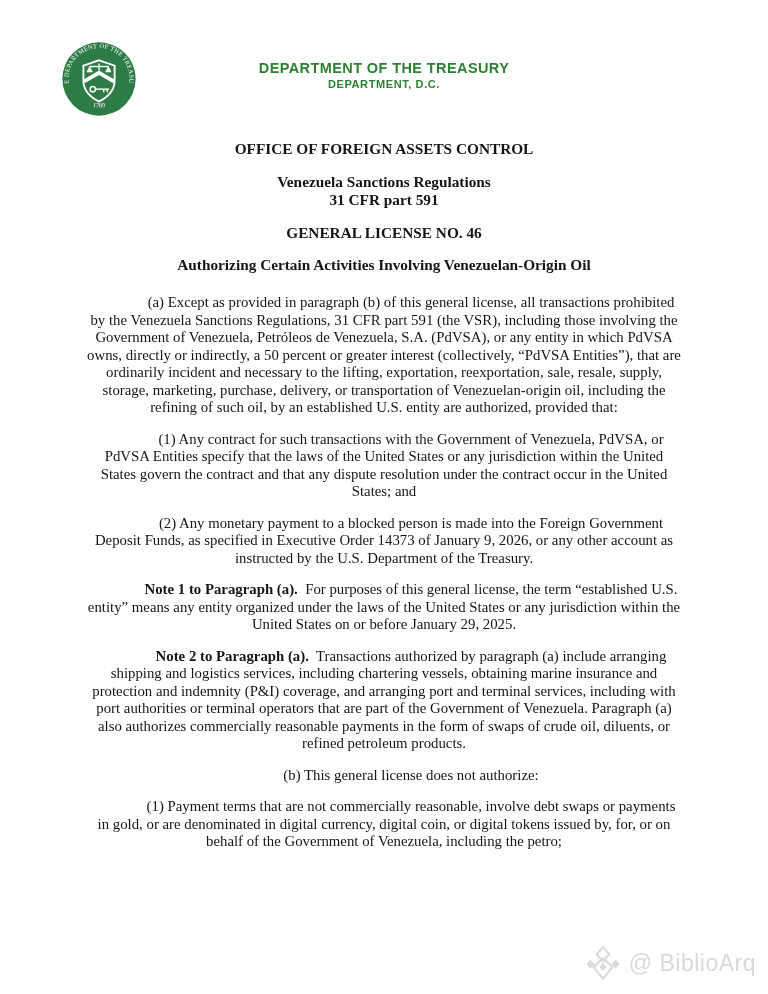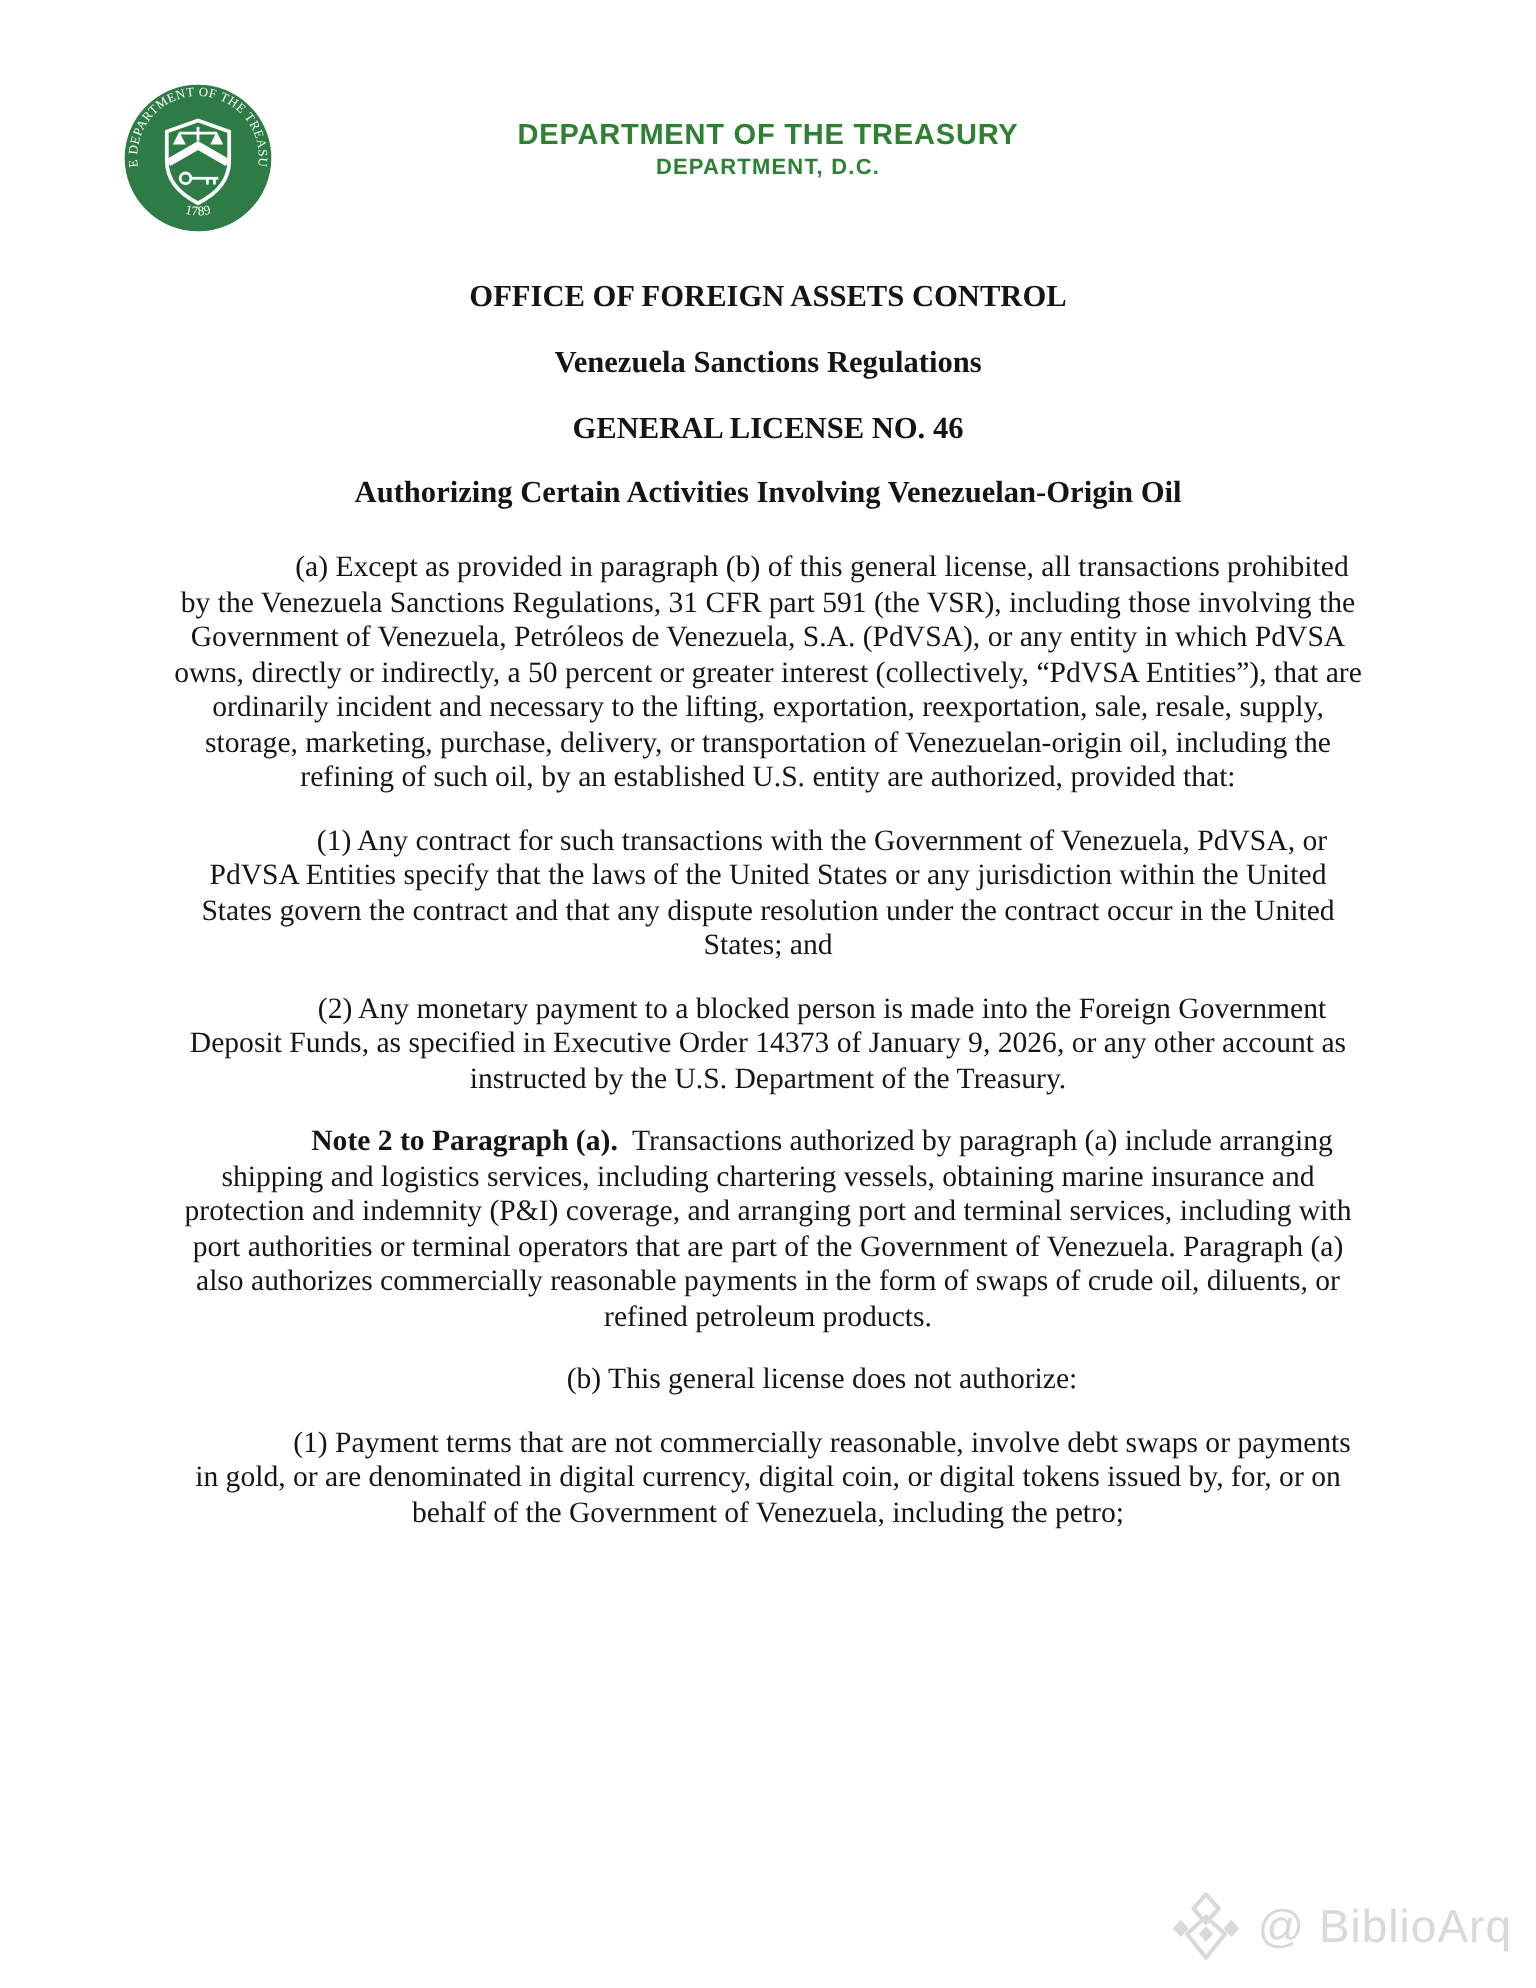--- a/index.html
+++ b/index.html
@@ -102,27 +102,29 @@
 
   <div class="agency">
     <div class="agency-name">DEPARTMENT OF THE TREASURY</div>
     <div class="agency-loc">DEPARTMENT, D.C.</div>
   </div>
 
   <main class="content">
     <div class="title-block">
       <p class="t-office">OFFICE OF FOREIGN ASSETS CONTROL</p>
       <p class="t-reg">Venezuela Sanctions Regulations</p>
+      <p class="t-cfr">31 CFR part 591</p>
       <p class="t-lic">GENERAL LICENSE NO. 46</p>
       <p class="t-sub">Authorizing Certain Activities Involving Venezuelan-Origin Oil</p>
     </div>
     <div class="doc-body">
         <p class="doc-para">(a) Except as provided in paragraph (b) of this general license, all transactions prohibited by the Venezuela Sanctions Regulations, 31 CFR part 591 (the VSR), including those involving the Government of Venezuela, Petróleos de Venezuela, S.A. (PdVSA), or any entity in which PdVSA owns, directly or indirectly, a 50 percent or greater interest (collectively, “PdVSA Entities”), that are ordinarily incident and necessary to the lifting, exportation, reexportation, sale, resale, supply, storage, marketing, purchase, delivery, or transportation of Venezuelan-origin oil, including the refining of such oil, by an established U.S. entity are authorized, provided that:</p>
         <p class="doc-para">(1) Any contract for such transactions with the Government of Venezuela, PdVSA, or PdVSA Entities specify that the laws of the United States or any jurisdiction within the United States govern the contract and that any dispute resolution under the contract occur in the United States; and</p>
         <p class="doc-para">(2) Any monetary payment to a blocked person is made into the Foreign Government Deposit Funds, as specified in Executive Order 14373 of January 9, 2026, or any other account as instructed by the U.S. Department of the Treasury.</p>
+        <p class="doc-para"><b>Note 1 to Paragraph (a).</b>&nbsp; For purposes of this general license, the term “established U.S. entity” means any entity organized under the laws of the United States or any jurisdiction within the United States on or before January 29, 2025.</p>
         <p class="doc-para"><b>Note 2 to Paragraph (a).</b>&nbsp; Transactions authorized by paragraph (a) include arranging shipping and logistics services, including chartering vessels, obtaining marine insurance and protection and indemnity (P&amp;I) coverage, and arranging port and terminal services, including with port authorities or terminal operators that are part of the Government of Venezuela. Paragraph (a) also authorizes commercially reasonable payments in the form of swaps of crude oil, diluents, or refined petroleum products.</p>
         <p class="doc-para">(b) This general license does not authorize:</p>
         <p class="doc-para">(1) Payment terms that are not commercially reasonable, involve debt swaps or payments in gold, or are denominated in digital currency, digital coin, or digital tokens issued by, for, or on behalf of the Government of Venezuela, including the petro;</p>
       </div>
   </main>
 
   <div class="watermark">
     <span class="wm-icon">
       <svg viewBox="0 0 48 44" width="38" height="36" aria-hidden="true">
         <g stroke="var(--watermark-gray)" stroke-width="2.6" fill="none" stroke-linejoin="round">

